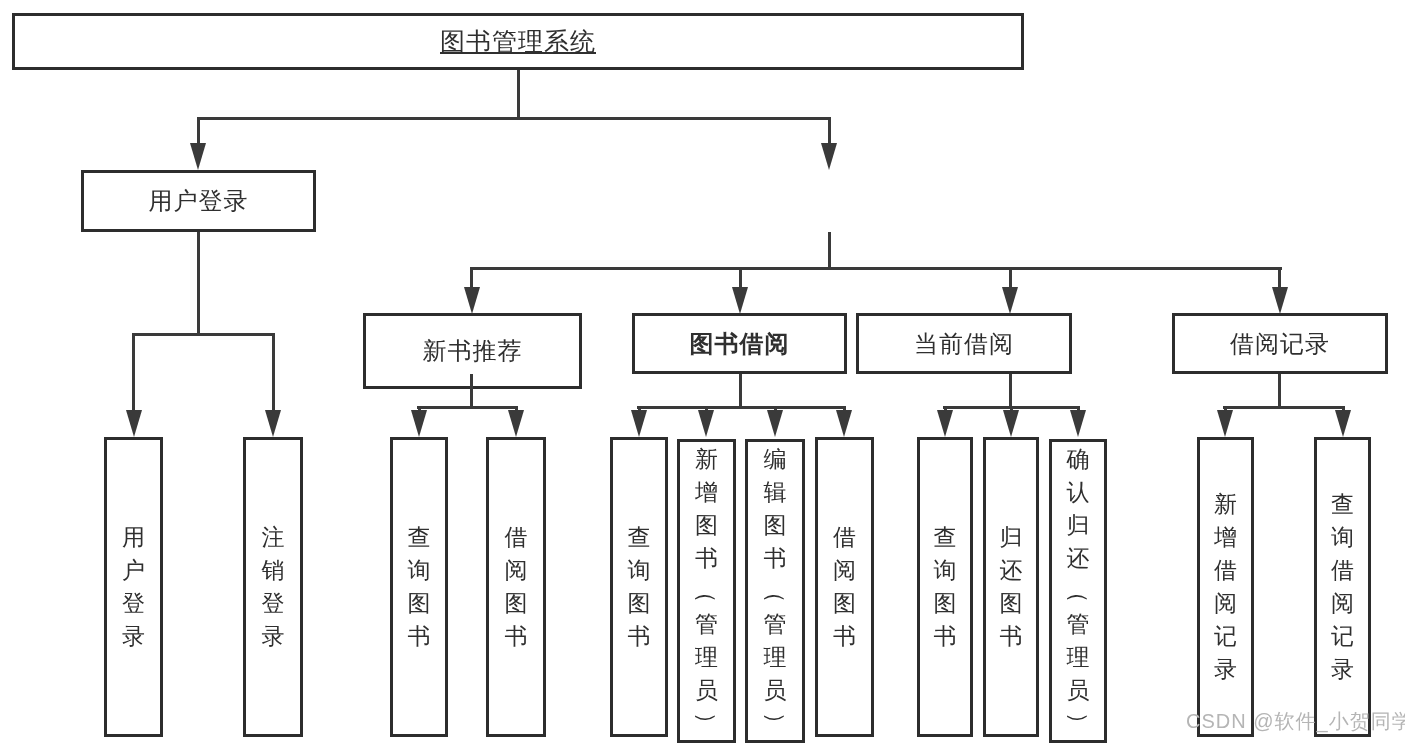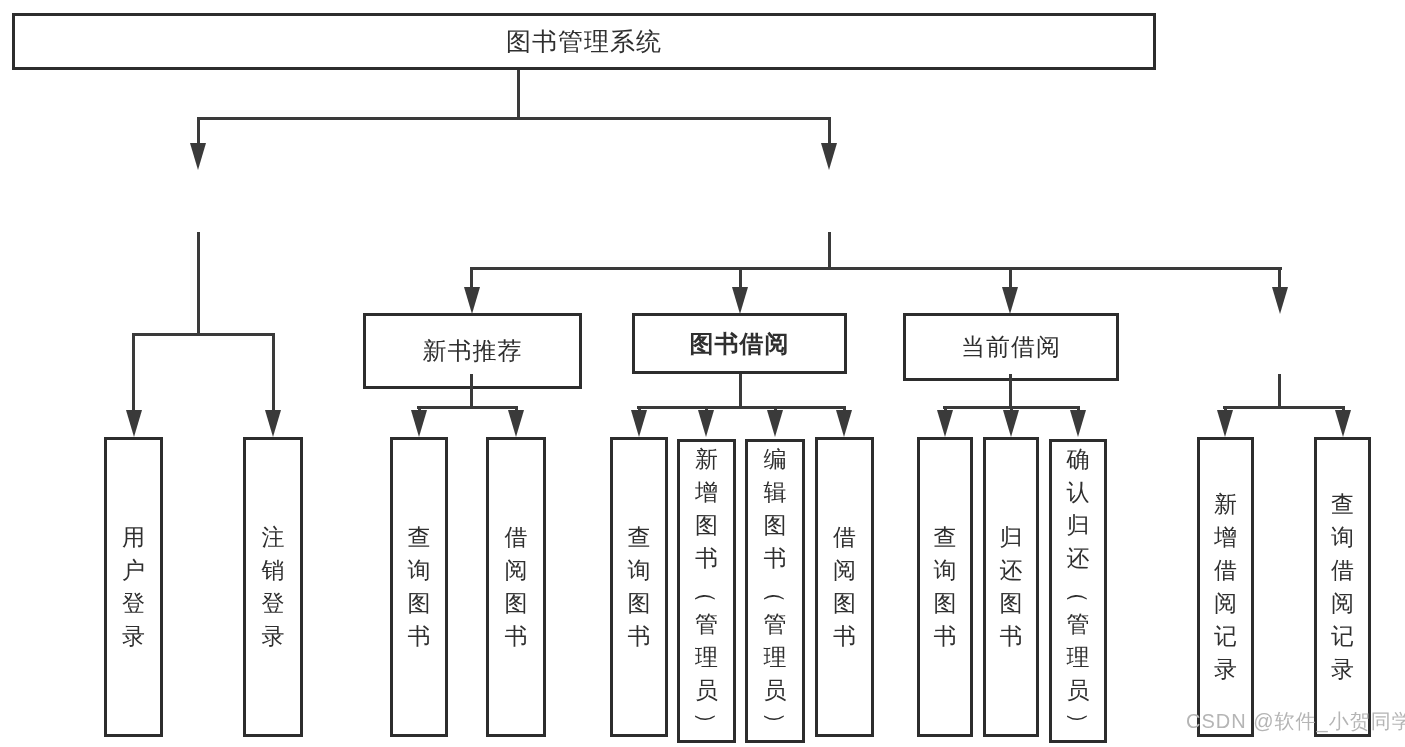--- a/index.html
+++ b/index.html
@@ -36,33 +36,39 @@
   .watermark{
     position:absolute;left:1186px;top:708px;font-size:20px;
     color:var(--wm);letter-spacing:1px;white-space:nowrap;
   }
 </style>
 </head>
 <body>
 
 <div class="canvas">
 
-  <div class="node root-box" style="left:12px;top:13px;width:1144px;height:57px;">
+  <div class="node root-box" style="left:12px;top:13px;width:1012px;height:57px;text-decoration:underline;">
     <span class="hlabel">图书管理系统</span>
   </div>
 
+  <div class="node" style="left:81px;top:170px;width:235px;height:62px;">
+    <span class="hlabel">用户登录</span>
+  </div>
 
   <div class="node" style="left:363px;top:313px;width:219px;height:76px;">
     <span class="hlabel">新书推荐</span>
   </div>
   <div class="node" style="left:632px;top:313px;width:215px;height:61px;font-weight:bold;">
     <span class="hlabel">图书借阅</span>
   </div>
-  <div class="node" style="left:903px;top:313px;width:216px;height:68px;">
+  <div class="node" style="left:856px;top:313px;width:216px;height:61px;">
     <span class="hlabel">当前借阅</span>
+  </div>
+  <div class="node" style="left:1172px;top:313px;width:216px;height:61px;">
+    <span class="hlabel">借阅记录</span>
   </div>
 
   <div class="node leaf" style="left:104px;top:437px;width:59px;height:300px;">
     <div class="vtext">
         <span class="vchar">用</span>
         <span class="vchar">户</span>
         <span class="vchar">登</span>
         <span class="vchar">录</span>
       </div>
   </div>

